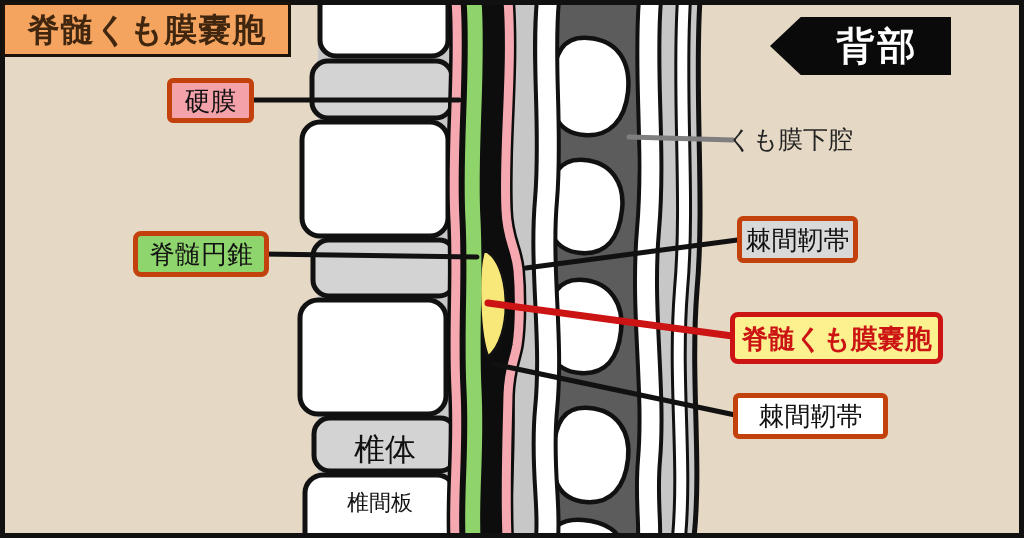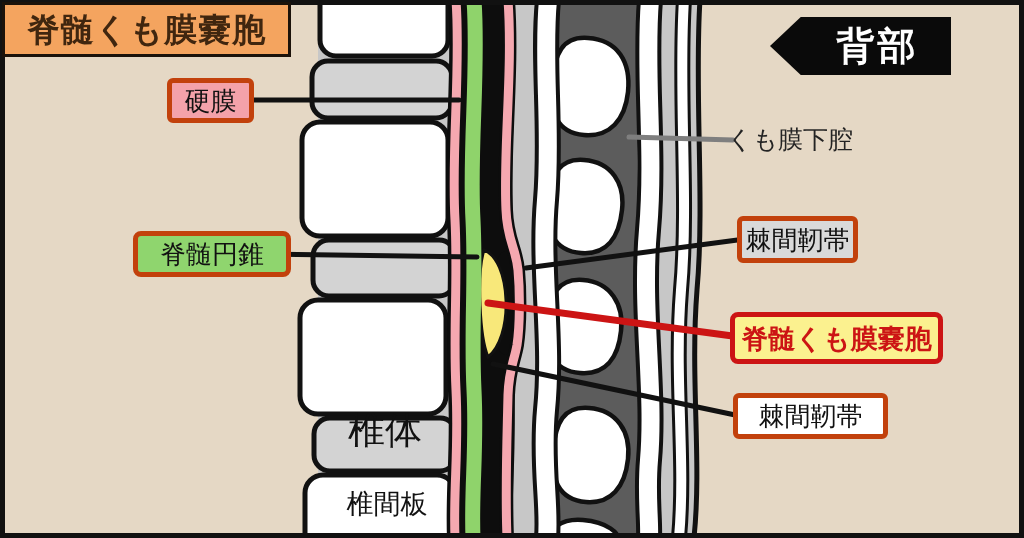--- a/index.html
+++ b/index.html
@@ -20,32 +20,32 @@
     background:#F4A45F;border:3px solid #1b120a;border-radius:0;
     color:#40260F;font-size:33px;font-weight:bold;letter-spacing:1px;
   }
   #back-marker{
     left:770px;top:17px;width:181px;height:58px;
     background:#0A0A0A;color:#fff;font-size:38px;font-weight:bold;
     clip-path:polygon(0 50%,17% 0,100% 0,100% 100%,17% 100%);
     padding-left:34px;letter-spacing:3px;
   }
   #dura-label{left:167px;top:78px;width:87px;height:45px;background:#F4A2AA;}
-  #conus-label{left:133px;top:231px;width:158px;height:46px;background:#8FD56E;border-radius:8px;}
+  #conus-label{left:133px;top:231px;width:136px;height:46px;background:#8FD56E;border-radius:8px;}
   #spinous-label{left:540px;top:70px;width:92px;height:30px;font-size:25px;}
   #interspinous-label{left:735px;top:124px;width:110px;height:30px;font-size:25px;color:#232323;}
   #epidural-label{left:737px;top:216px;width:121px;height:47px;background:#D9D9D9;}
   #cyst-label{
     left:730px;top:312px;width:213px;height:52px;background:#FBF18F;
     border:5px solid #CC1414;border-radius:8px;color:#CC1414;
     font-weight:bold;font-size:27px;
   }
   #subarachnoid-label{left:733px;top:393px;width:155px;height:46px;background:#ffffff;}
-  #vertebral-body-label{left:314px;top:405px;width:142px;height:50px;font-size:37px;}
-  #disc-label{left:312px;top:478px;width:150px;height:50px;font-size:27px;}
+  #vertebral-body-label{left:314px;top:424px;width:142px;height:50px;font-size:31px;}
+  #disc-label{left:305px;top:478px;width:150px;height:50px;font-size:22px;}
 </style>
 </head>
 <body>
 
 <div id="stage">
 
   <svg width="1024" height="538" viewBox="0 0 1024 538">
 
     <rect x="0" y="0" width="1024" height="538" fill="#E5D8C5"></rect>
 

